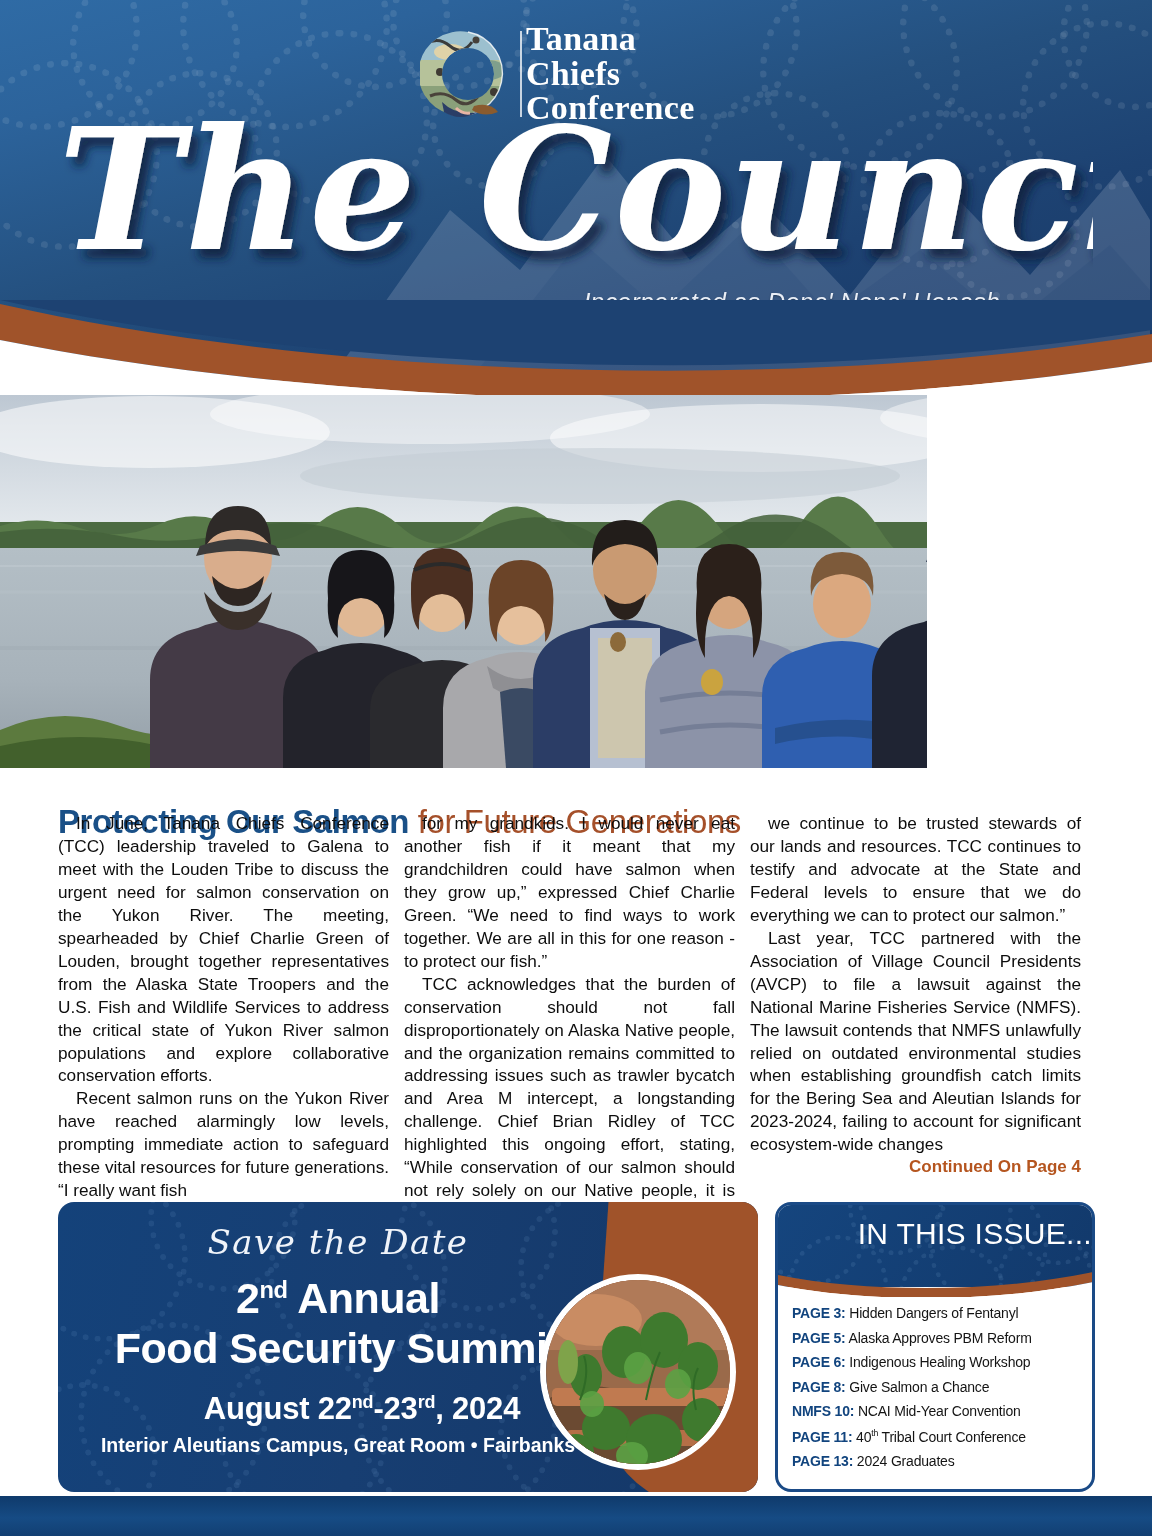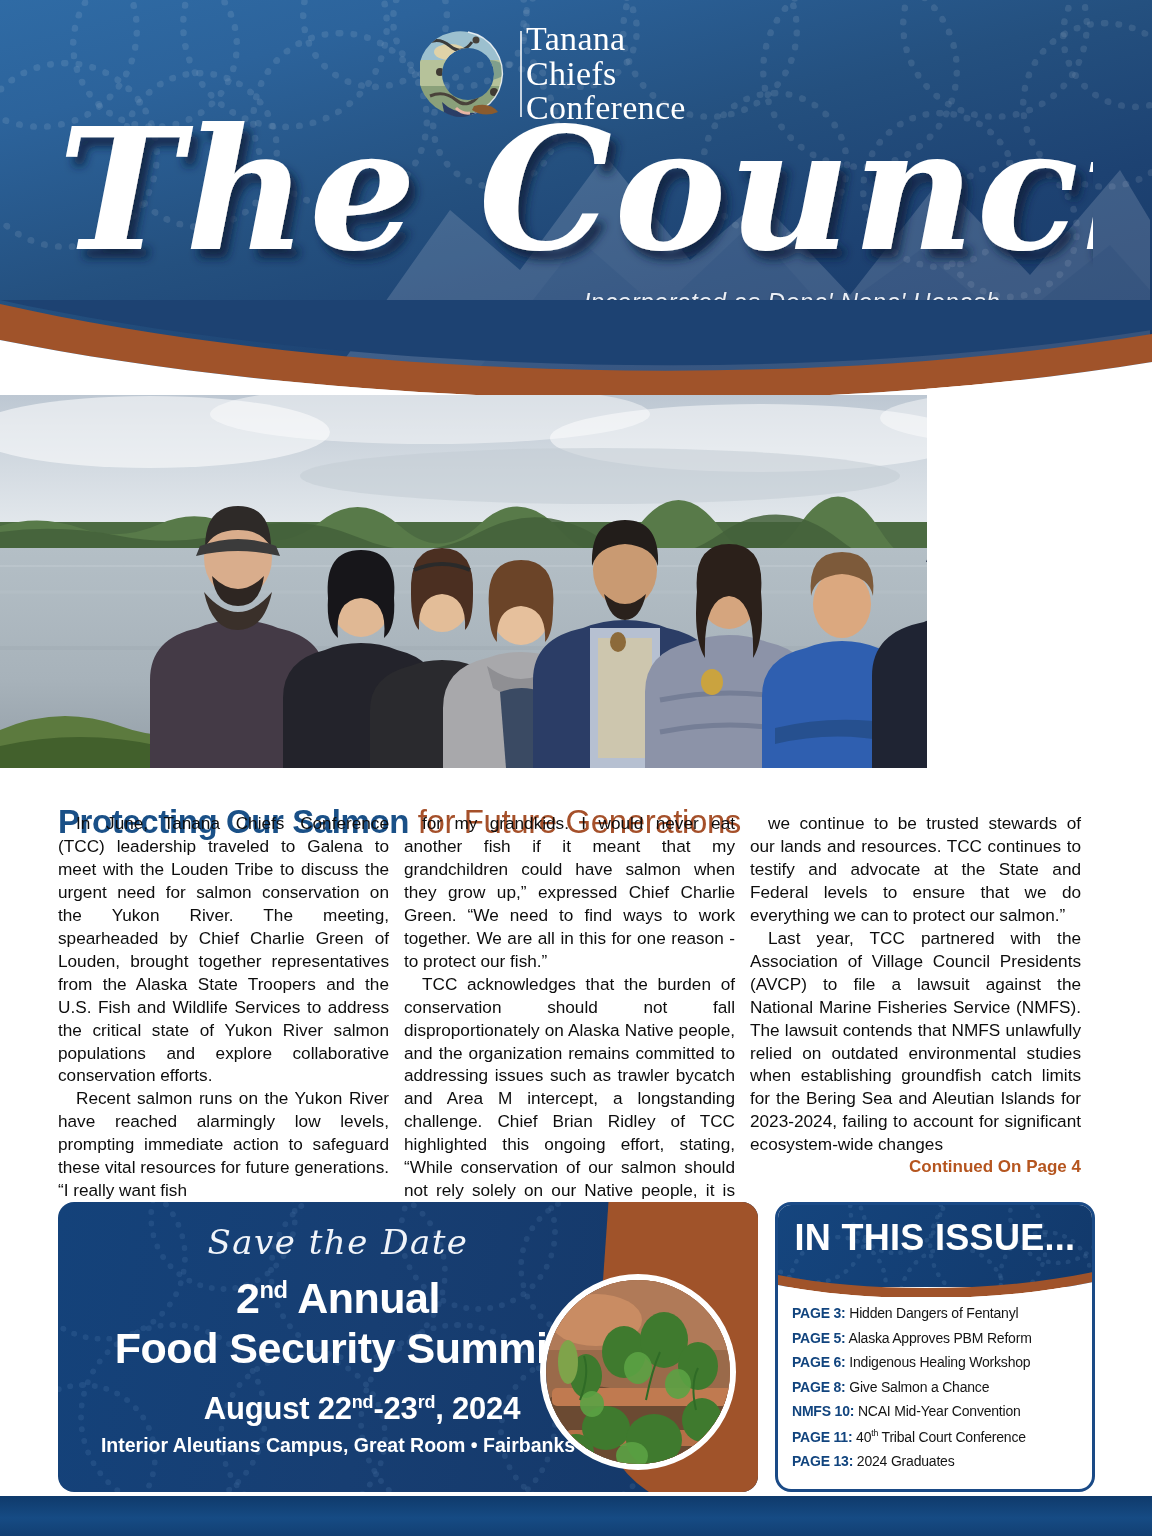--- a/index.html
+++ b/index.html
@@ -40,20 +40,21 @@
   }
   .mtn svg { display:block; }
 
   .logo-wrap {
     position: absolute;
     top: 22px; left: 420px;
     display: flex;
     align-items: center;
     gap: 4px;
     z-index: 6;
+    font-weight: bold;
   }
   .logo-mark { width: 96px; height: 96px; }
   .logo-div { width: 2px; height: 86px; background: rgba(255,255,255,.75); }
   .logo-text {
     color: #ffffff;
     font-family: "Liberation Serif", serif;
     font-size: 34px;
     line-height: 1.02;
     letter-spacing: .3px;
   }
@@ -239,23 +240,23 @@
     height: 82px;
     background: linear-gradient(120deg,#15457e,#12396b);
     overflow: hidden;
   }
   .iti-hdr-pattern { position:absolute; inset:0; opacity:.3; }
   .iti-bead { position:absolute; border-radius:50%; border:5px dotted rgba(150,195,235,.4); }
   .iti-title {
     position: relative;
     z-index: 3;
     color: #fff;
-    font-size: 36px;
-    font-weight: bold;
-    text-align: center;
+    font-size: 30px;
+    font-weight: normal;
+    text-align: right;
     padding-top: 12px;
     letter-spacing: .3px;
   }
   .iti-wave { position:absolute; left:0; top:62px; width:320px; height:30px; z-index:2; }
   .iti-list {
     padding: 18px 0 0 14px;
     position: relative;
     z-index: 3;
   }
   .iti-item {

